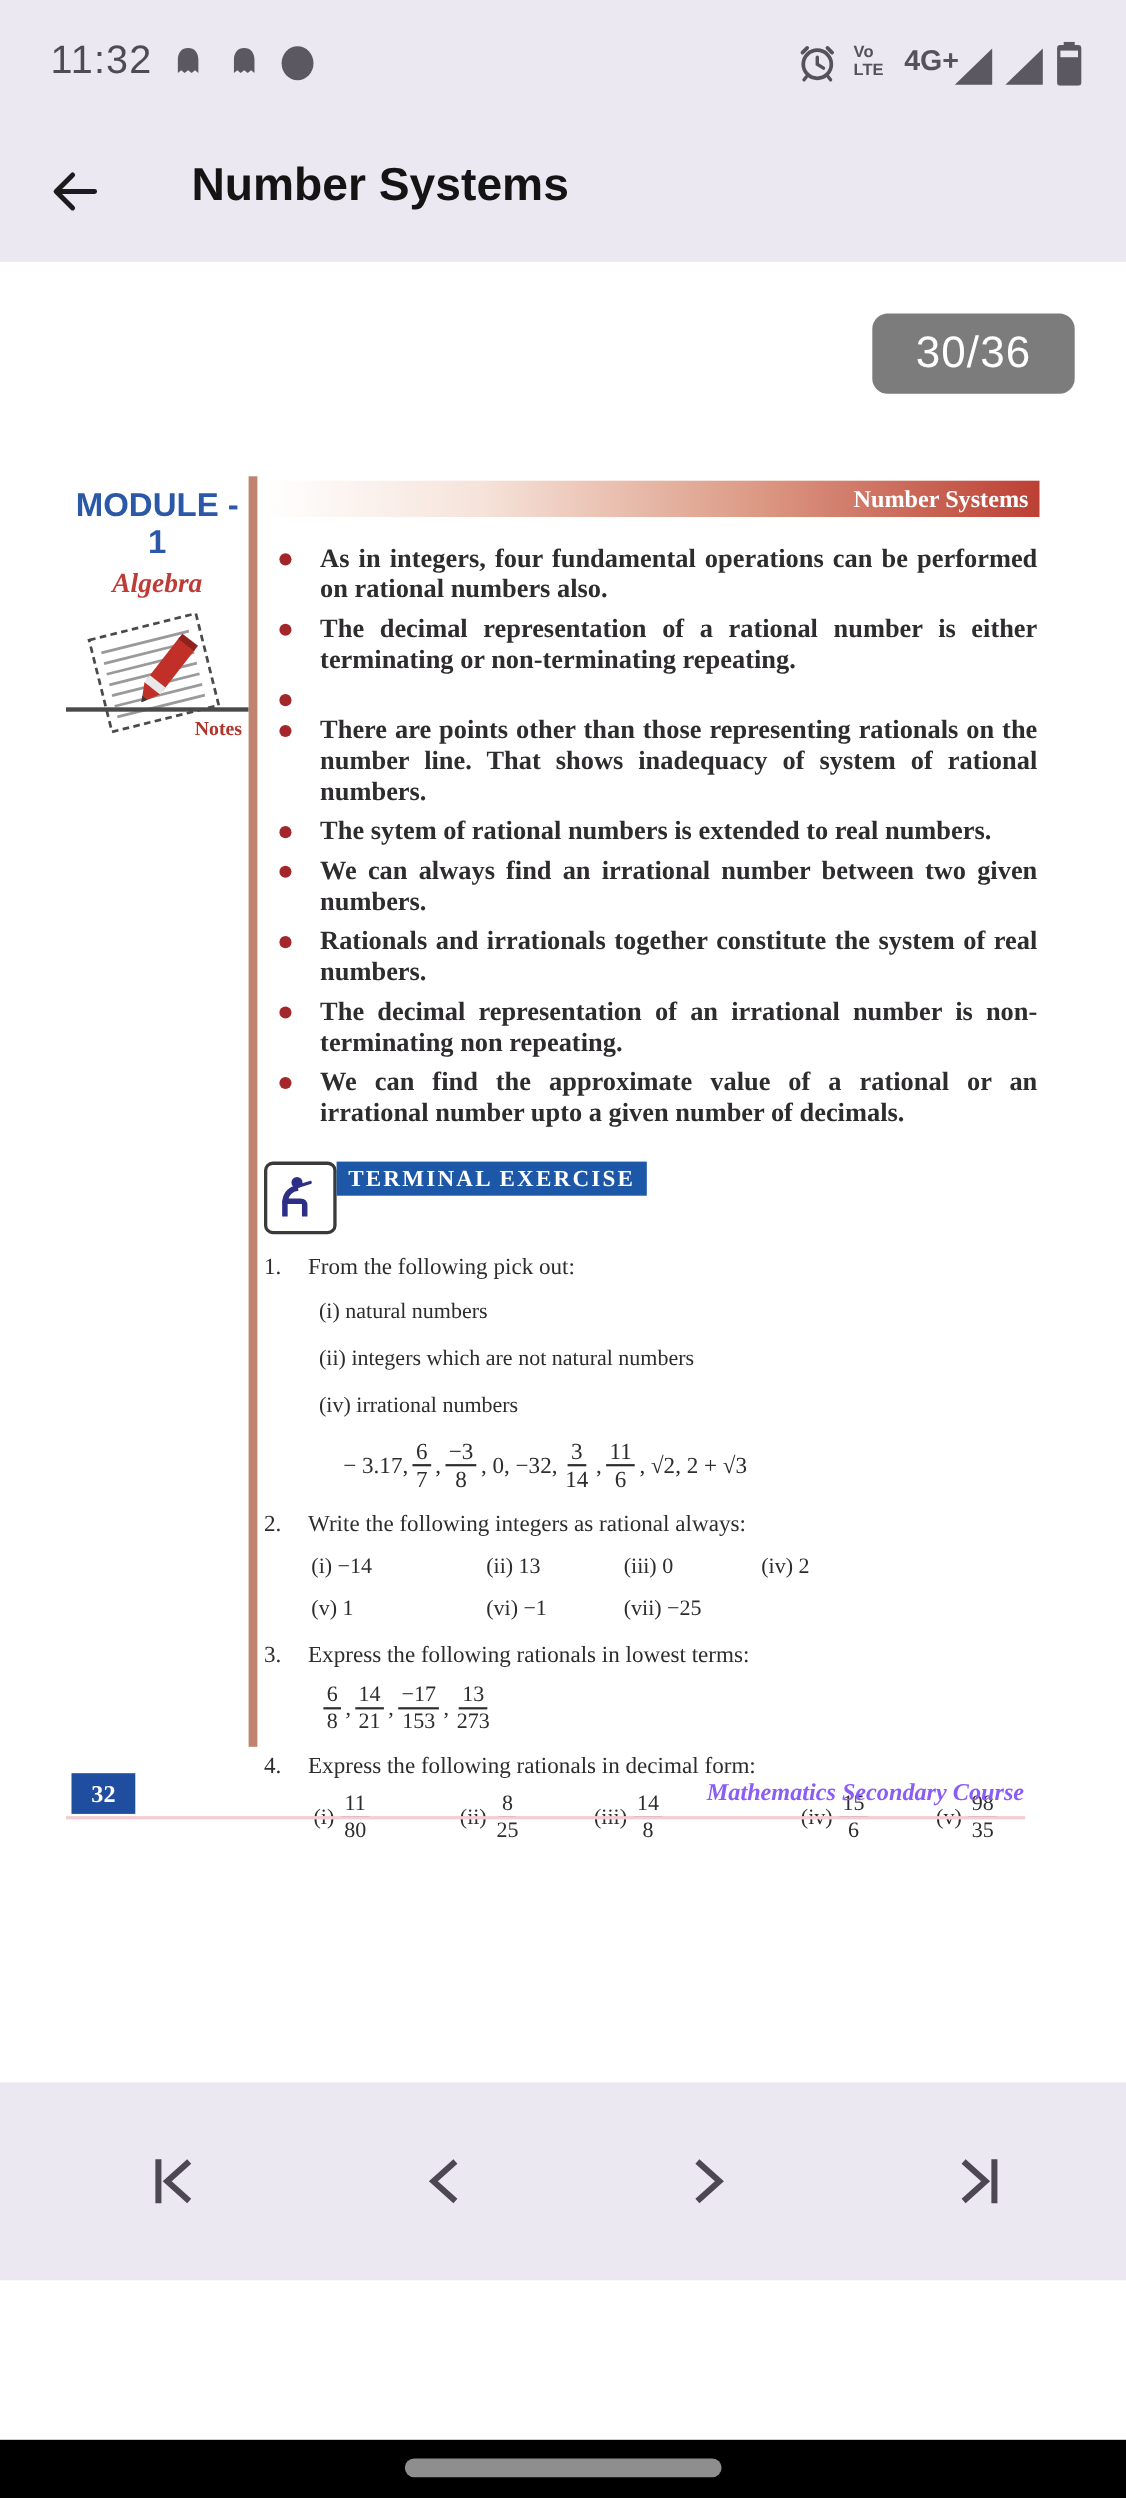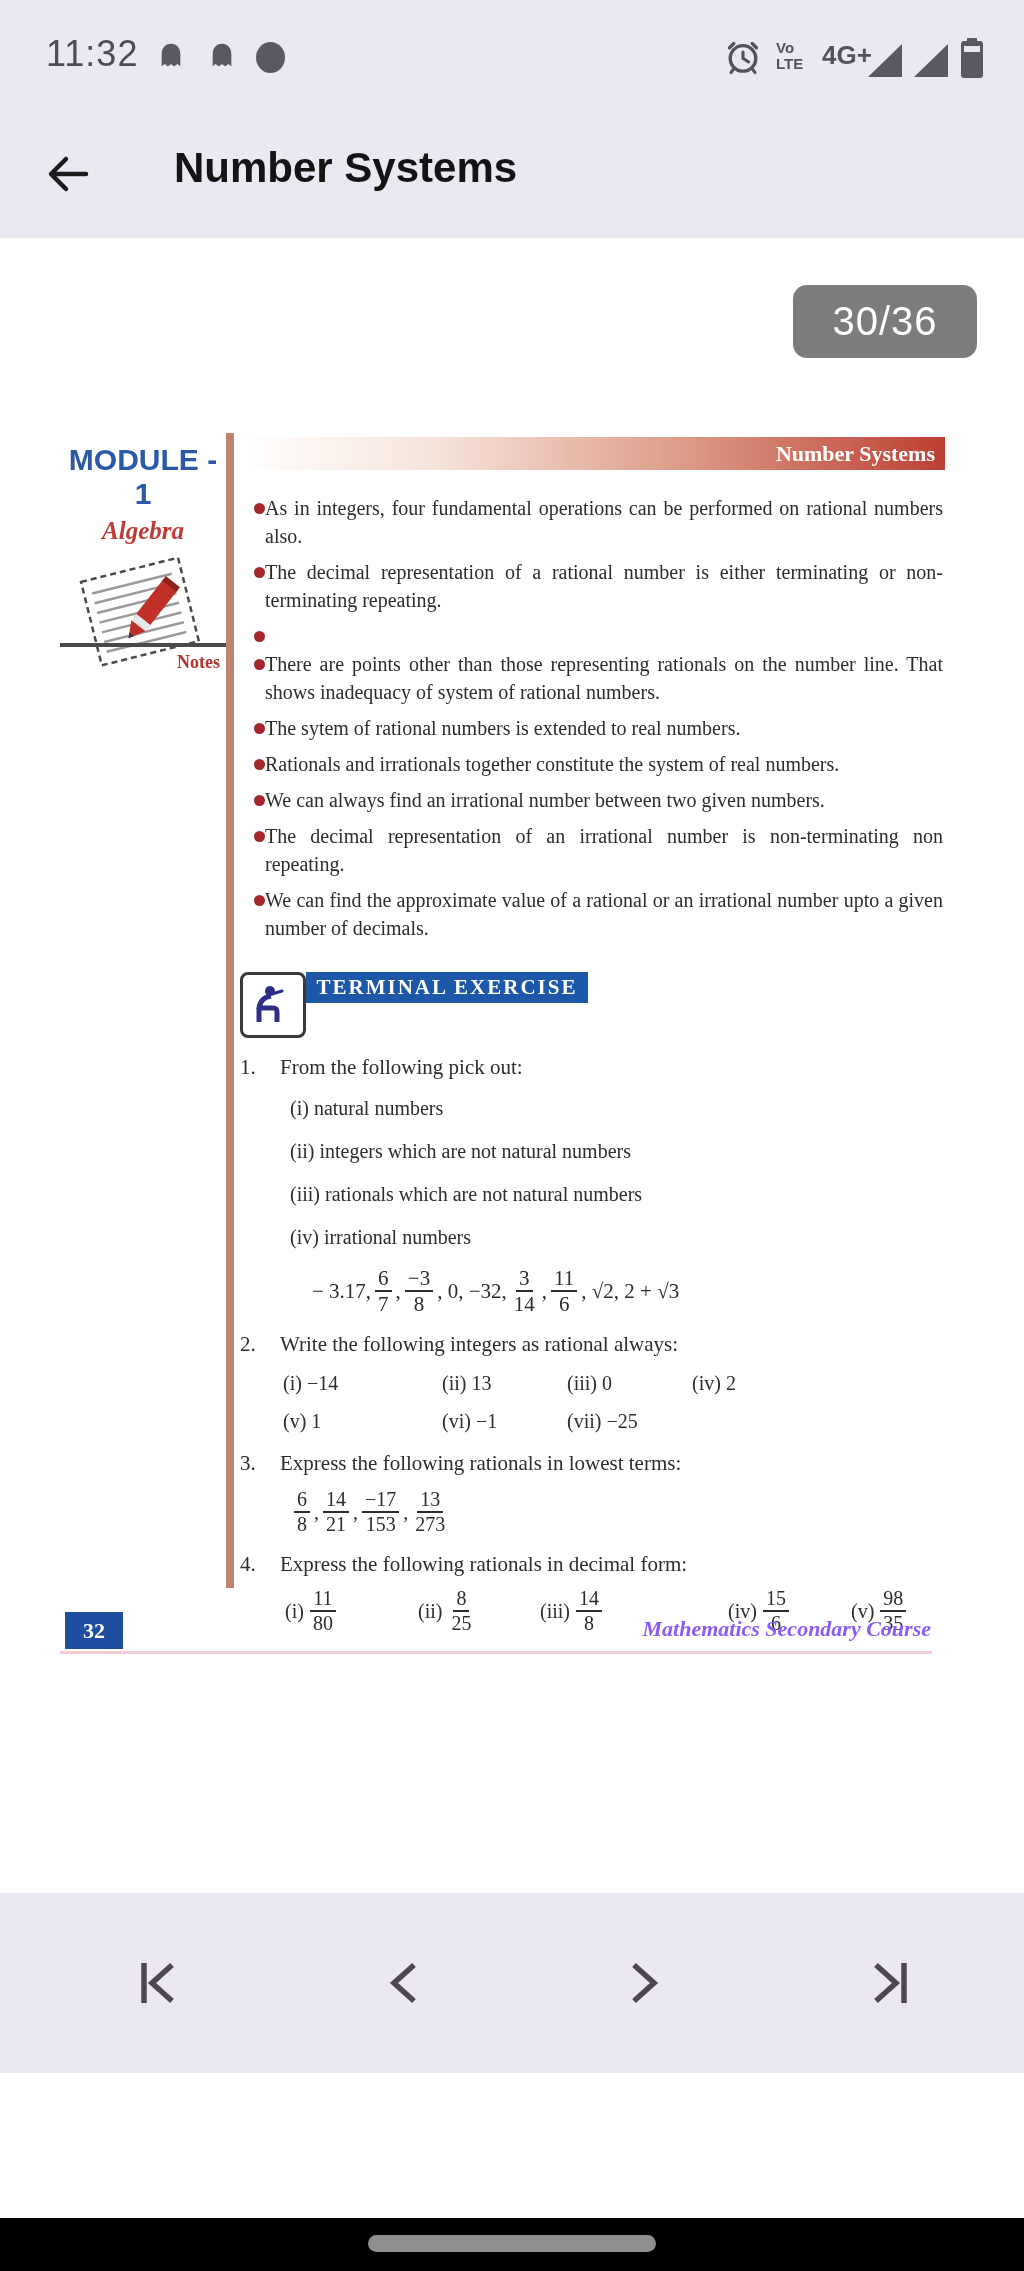--- a/index.html
+++ b/index.html
@@ -39,21 +39,21 @@
   .bp-notes-label{position:absolute;right:6px;top:219px;font-size:18px;font-weight:bold;color:#b2352d;}
   .bp-divider{position:absolute;left:166px;top:0;width:8px;height:1155px;background:#c08370;}
   
   .bp-main{position:absolute;left:180px;top:0;width:705px;}
   .bp-banner{margin-top:4px;height:33px;line-height:33px;text-align:right;padding-right:10px;box-sizing:border-box;
     background:linear-gradient(90deg,#ffffff 0%,#f6e3da 28%,#dd9d88 62%,#bc4034 100%);
     color:#ffffff;font-size:22px;font-weight:bold;}
   .bullet-wrap{margin-top:24px;}
   .bullet-row{display:flex;margin-bottom:8px;}
   .bullet-marker{flex:0 0 auto;width:11px;height:11px;border-radius:50%;background:#a3262a;margin:9px 0 0 14px;}
-  .bullet-text{font-size:20px;line-height:28px;text-align:justify;padding-right:2px;}
+  .bullet-text{margin-left:26px;font-size:24px;line-height:28px;text-align:justify;padding-right:2px;font-weight:bold;}
   
   .te-row{margin-top:30px;display:flex;align-items:flex-start;}
   .te-iconbox{flex:0 0 auto;width:60px;height:60px;border:3px solid #3a3a3a;border-radius:8px;background:#ffffff;
     display:flex;align-items:center;justify-content:center;}
   .te-bar{width:282px;height:31px;line-height:31px;background:#1d57a8;color:#ffffff;margin-bottom:3px;
     font-size:21px;font-weight:bold;letter-spacing:2px;text-align:center;}
   
   .q-line{display:flex;margin-top:16px;}
   .q-num{flex:0 0 40px;font-size:21px;line-height:27px;}
   .q-text{font-size:21px;line-height:27px;}
@@ -180,25 +180,25 @@
         <div class="bullet-row">
           <span class="bullet-marker"></span>
           <span class="bullet-text">There are points other than those representing rationals on the number line. That shows inadequacy of system of rational numbers.</span>
         </div>
         <div class="bullet-row">
           <span class="bullet-marker"></span>
           <span class="bullet-text">The sytem of rational numbers is extended to real numbers.</span>
         </div>
         <div class="bullet-row">
           <span class="bullet-marker"></span>
+          <span class="bullet-text">We can always find an irrational number between two given numbers.</span>
+        </div>
+        <div class="bullet-row">
+          <span class="bullet-marker"></span>
           <span class="bullet-text">Rationals and irrationals together constitute the system of real numbers.</span>
-        </div>
-        <div class="bullet-row">
-          <span class="bullet-marker"></span>
-          <span class="bullet-text">We can always find an irrational number between two given numbers.</span>
         </div>
         <div class="bullet-row">
           <span class="bullet-marker"></span>
           <span class="bullet-text">The decimal representation of an irrational number is non-terminating non repeating.</span>
         </div>
         <div class="bullet-row">
           <span class="bullet-marker"></span>
           <span class="bullet-text">We can find the approximate value of a rational or an irrational number upto a given number of decimals.</span>
         </div>
       </div>
@@ -215,21 +215,20 @@
       <div class="te-bar">TERMINAL EXERCISE</div>
     </div>
 
     <div class="q-line">
       <span class="q-num">1.</span>
       <span class="q-text">From the following pick out:</span>
     </div>
     <div class="q1-items">
         <div class="q1-item">(i)  natural numbers</div>
         <div class="q1-item">(ii)  integers which are not natural numbers</div>
-        <div class="q1-item">(iii)  rationals which are not natural numbers</div>
         <div class="q1-item">(iv)  irrational numbers</div>
       </div>
     <div class="expr">
         <span>− 3.17, </span>
         <span class="frac">
           <span class="fn">6</span>
           <span class="fd">7</span>
         </span>
         <span>, </span>
         <span class="frac">

